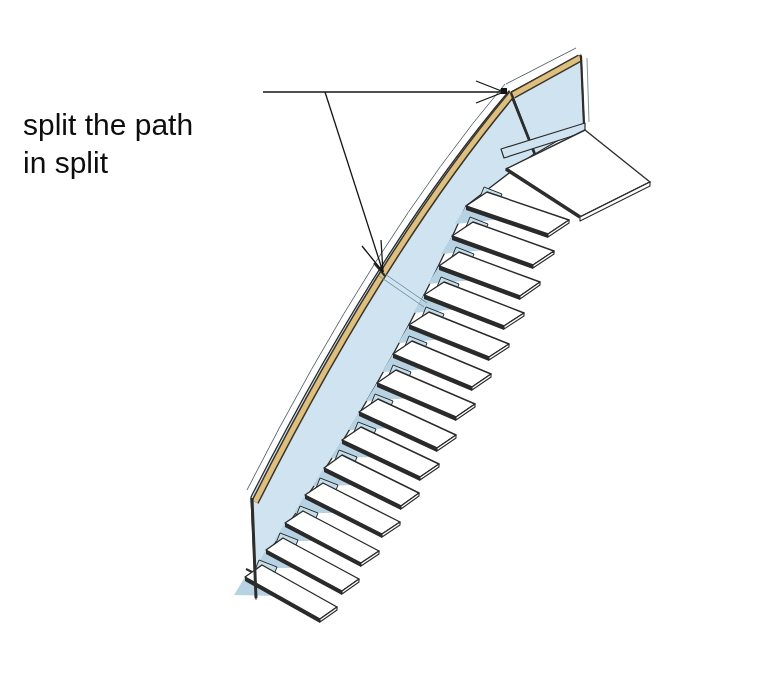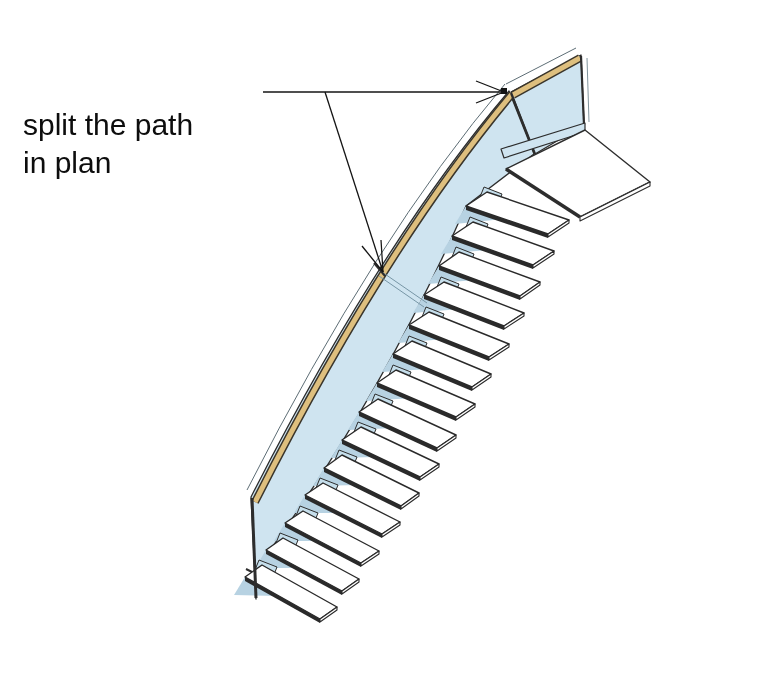--- a/index.html
+++ b/index.html
@@ -111,15 +111,15 @@
       <line x1="263" y1="92" x2="502" y2="92" fill="none" stroke="#141414" stroke-width="1.3"></line>
       <line x1="476" y1="81" x2="504" y2="92" fill="none" stroke="#141414" stroke-width="1.3"></line>
       <line x1="476" y1="103" x2="504" y2="92" fill="none" stroke="#141414" stroke-width="1.3"></line>
       <rect x="501" y="88" width="6" height="6" fill="#141414"></rect>
       <line x1="325" y1="92" x2="383" y2="272" fill="none" stroke="#141414" stroke-width="1.3"></line>
       <line x1="362" y1="246" x2="383" y2="272" fill="none" stroke="#141414" stroke-width="1.3"></line>
       <line x1="381" y1="240" x2="383" y2="272" fill="none" stroke="#141414" stroke-width="1.3"></line>
     </svg>
   <div class="annotation">
     <span>split the path</span>
-    <span>in plan</span>
+    <span>in split</span>
   </div>
 </div>
 
 </body></html>

